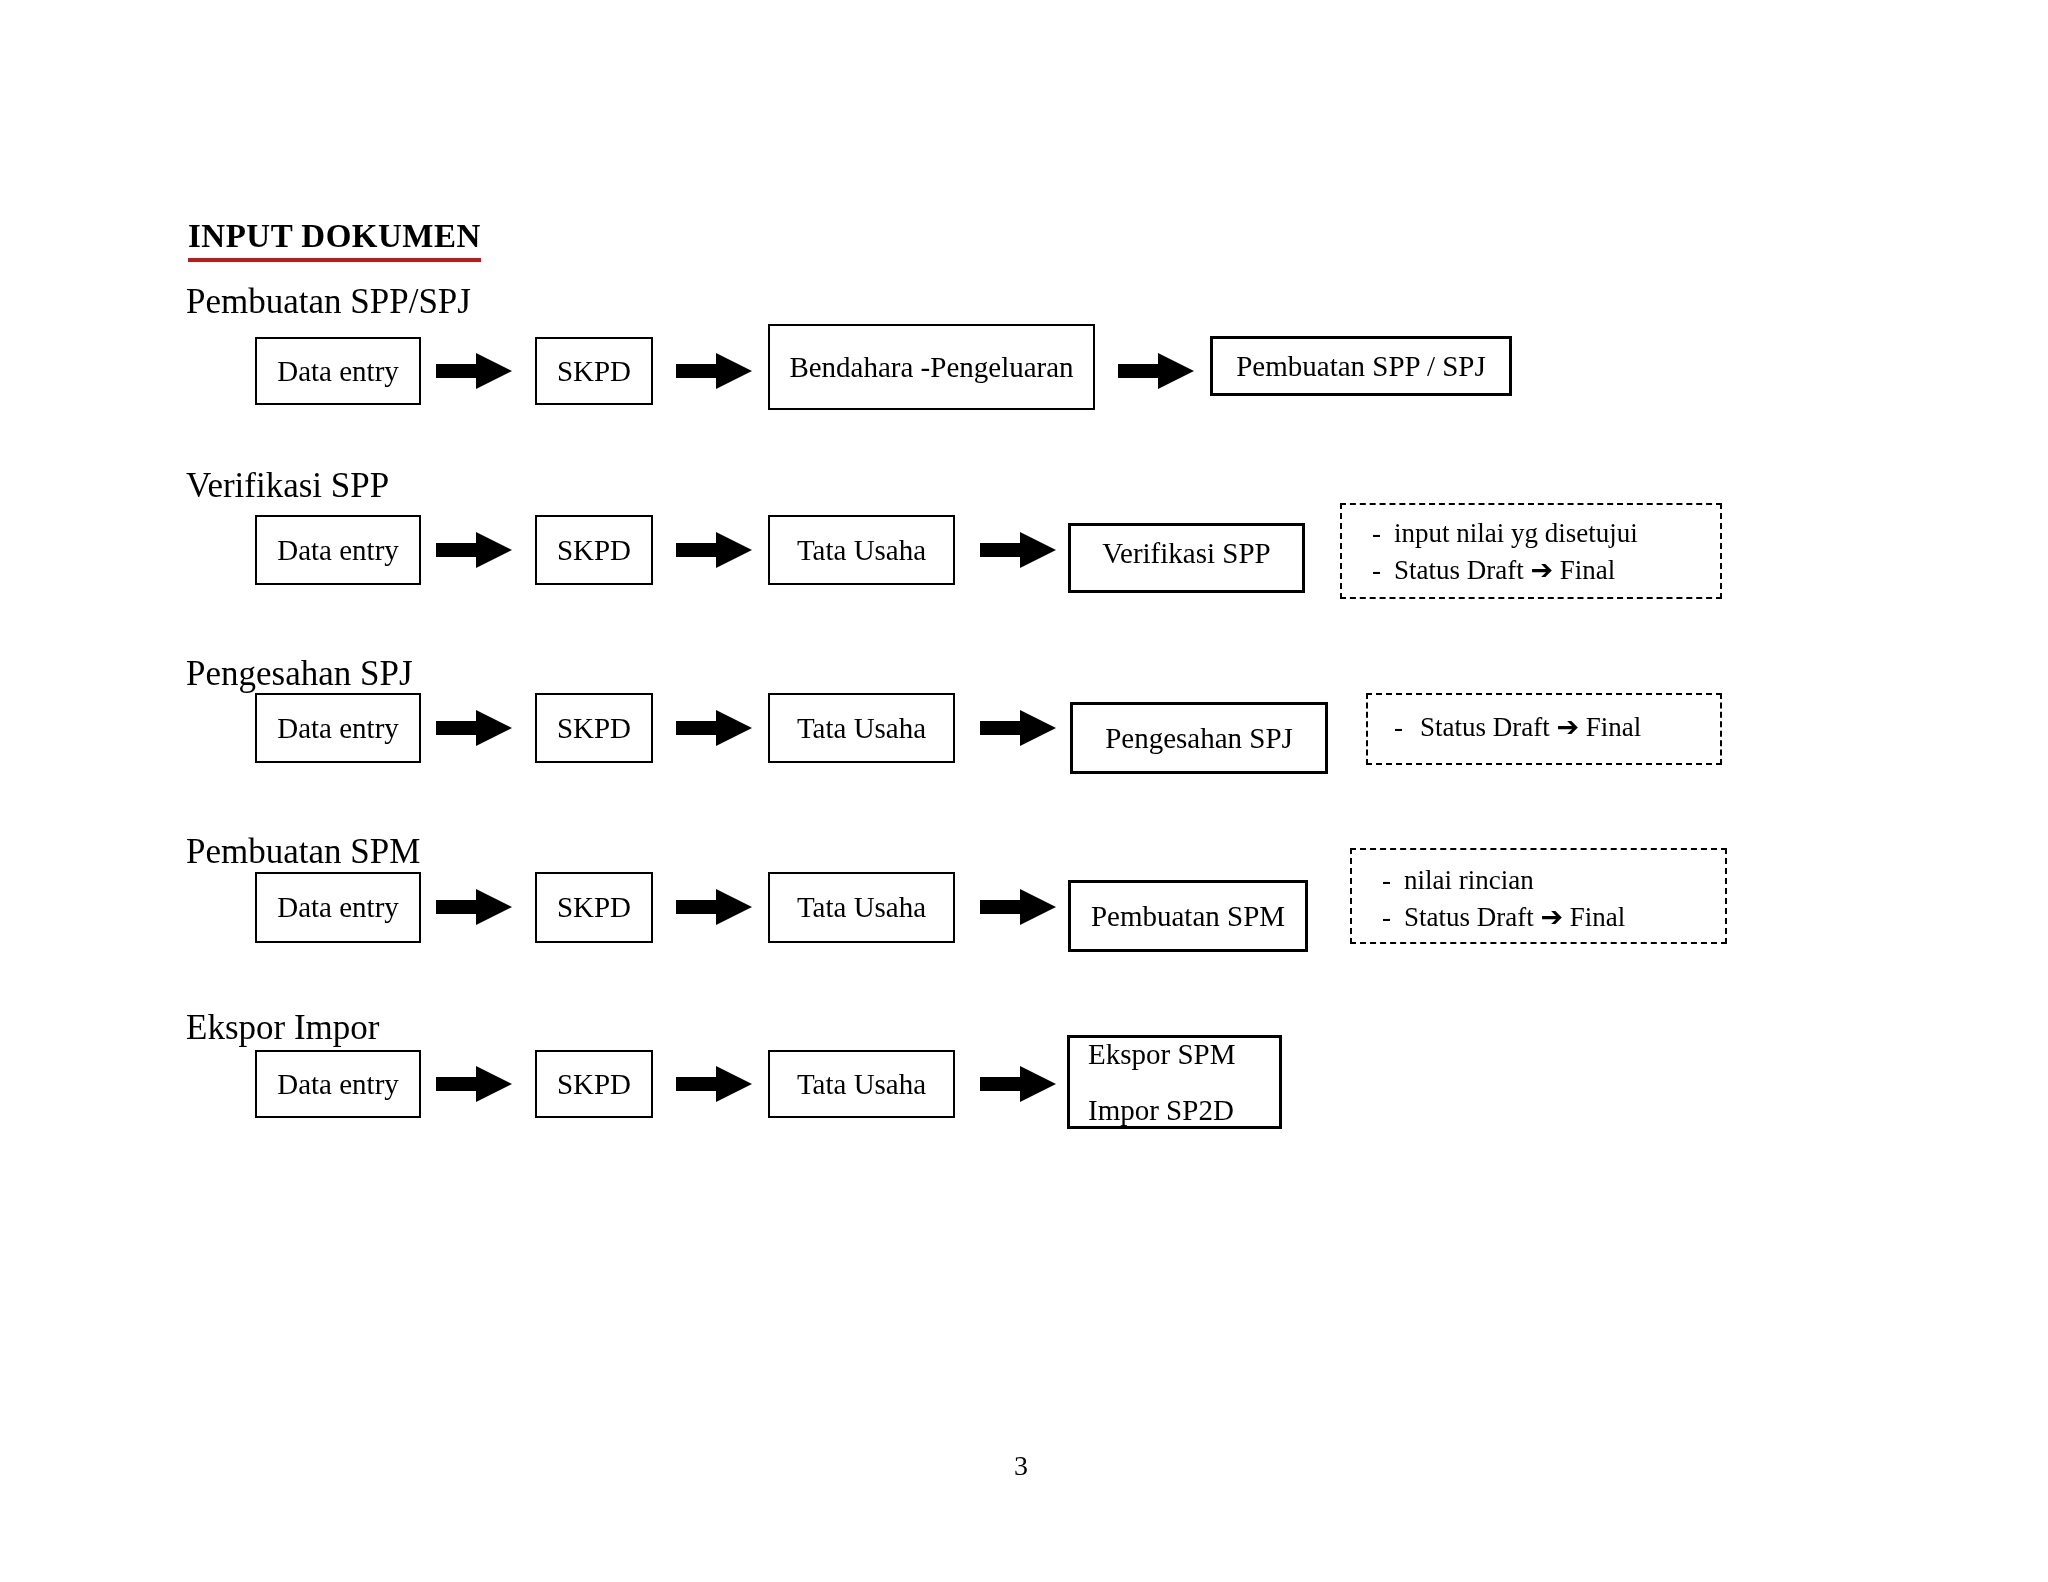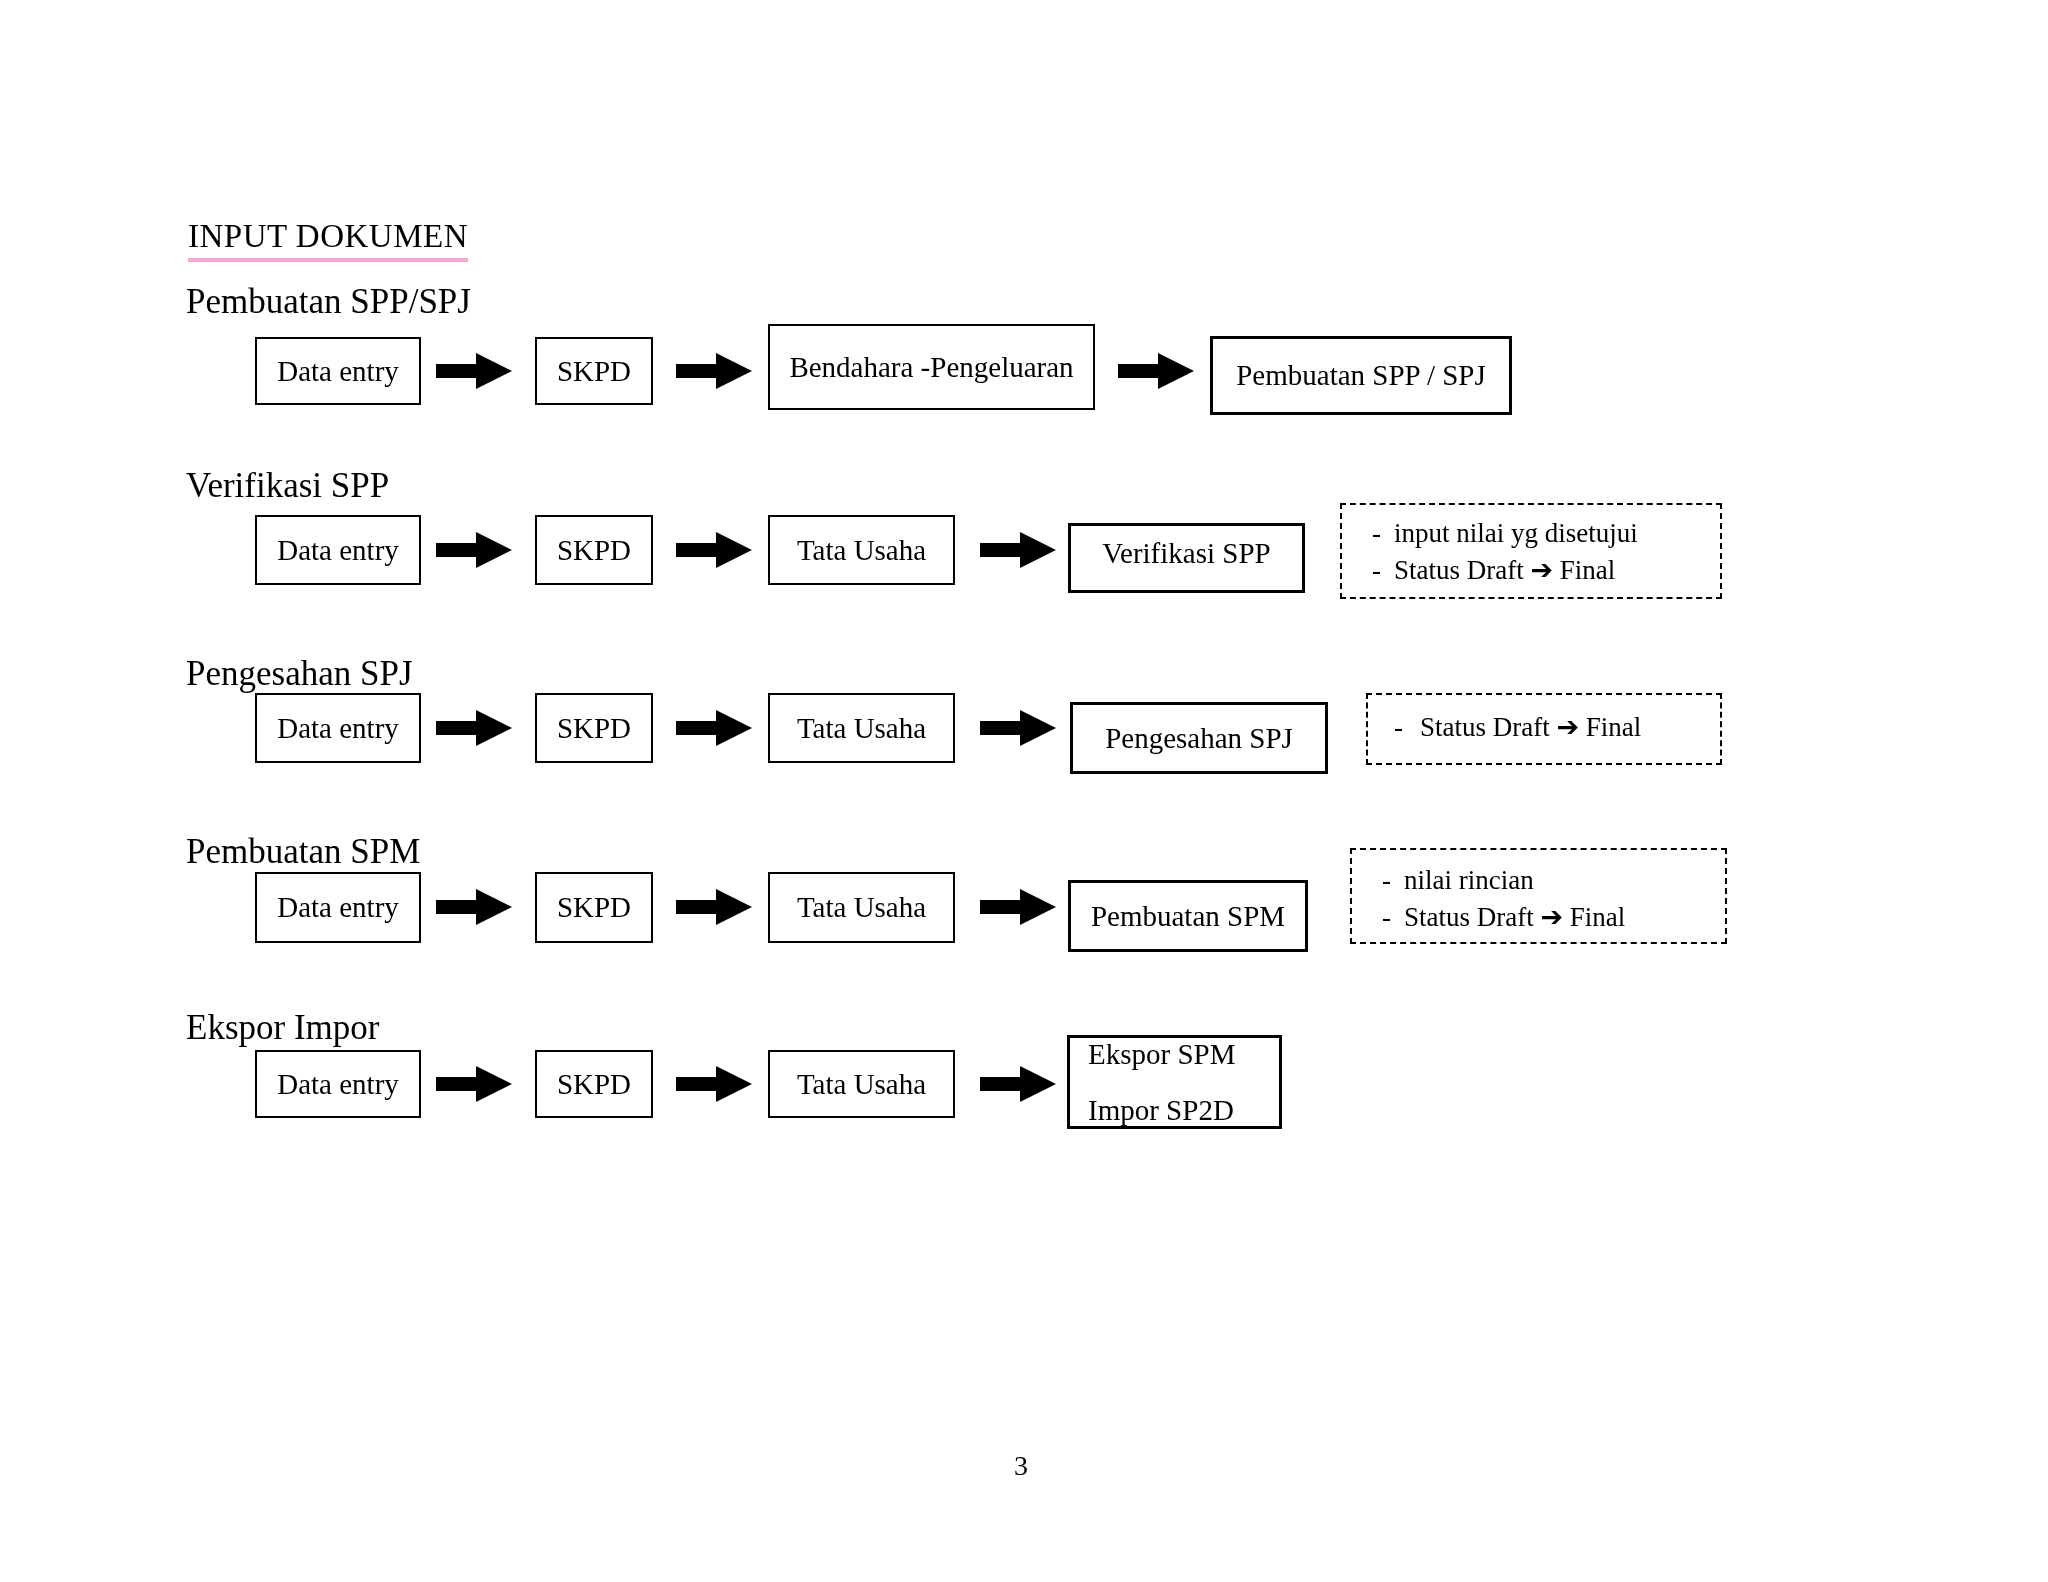--- a/index.html
+++ b/index.html
@@ -11,23 +11,23 @@
     background: #ffffff;
     font-family: "Liberation Serif", "DejaVu Serif", serif;
     color: #000000;
     overflow: hidden;
   }
   .title {
     position: absolute;
     left: 188px;
     top: 218px;
     font-size: 33px;
-    font-weight: normal;
+    font-weight: bold;
     letter-spacing: 0.5px;
-    border-bottom: 4px solid #f9a8d4;
+    border-bottom: 4px solid #b91c1c;
     padding-bottom: 3px;
     white-space: nowrap;
   }
   .flow-label {
     position: absolute;
     font-size: 35px;
     white-space: nowrap;
   }
   .box {
     position: absolute;
@@ -97,21 +97,21 @@
     </div>
     <svg class="arrow" style="left:676px; top:349px" viewBox="0 0 76 44">
         <path d="M0 15 H40 V4 L76 22 L40 40 V29 H0 Z" fill="#000"></path>
       </svg>
     <div class="box step" style="left:768px; top:324px; width:327px; height:86px">
       <span>Bendahara -Pengeluaran</span>
     </div>
     <svg class="arrow" style="left:1118px; top:349px" viewBox="0 0 76 44">
         <path d="M0 15 H40 V4 L76 22 L40 40 V29 H0 Z" fill="#000"></path>
       </svg>
-    <div class="box result" style="left:1210px; top:336px; width:302px; height:79px">
+    <div class="box result" style="left:1210px; top:336px; width:302px; height:60px">
       <span>Pembuatan SPP / SPJ</span>
     </div>
   </section>
 
   <section>
     <div class="flow-label" style="left:186px; top:466px">Verifikasi SPP</div>
     <div class="box step" style="left:255px; top:515px; width:166px; height:70px">
       <span>Data entry</span>
     </div>
     <svg class="arrow" style="left:436px; top:528px" viewBox="0 0 76 44">

